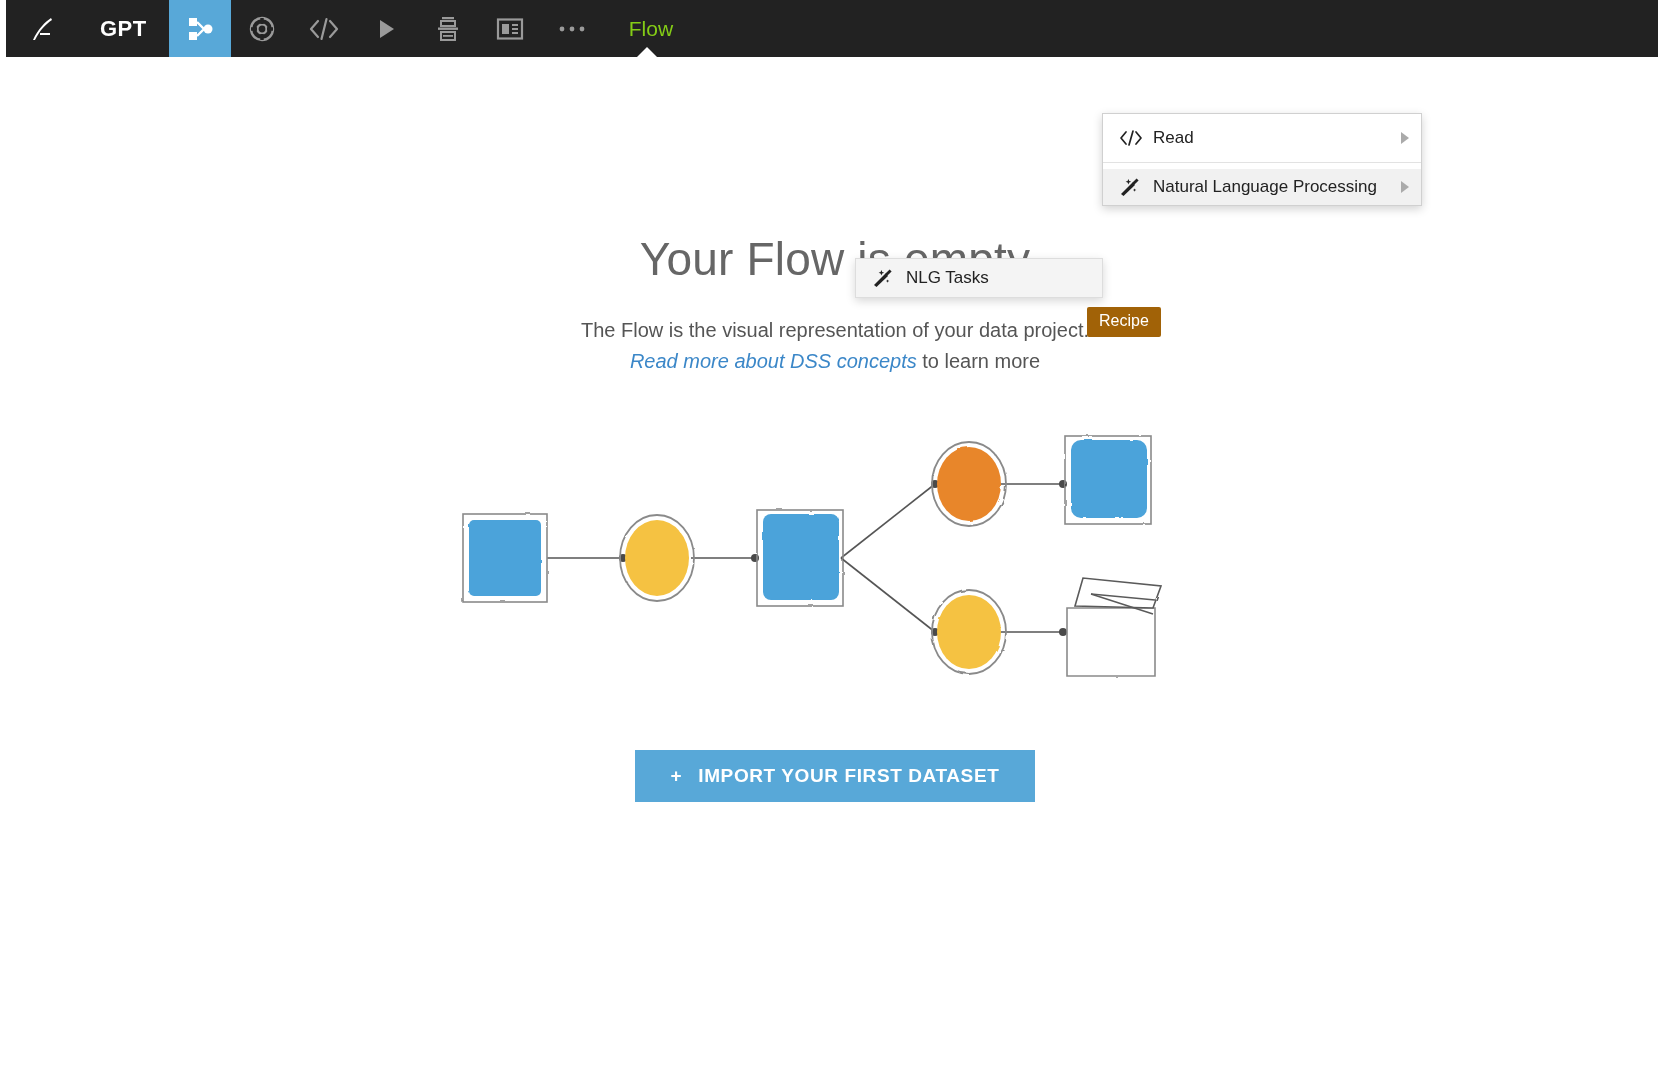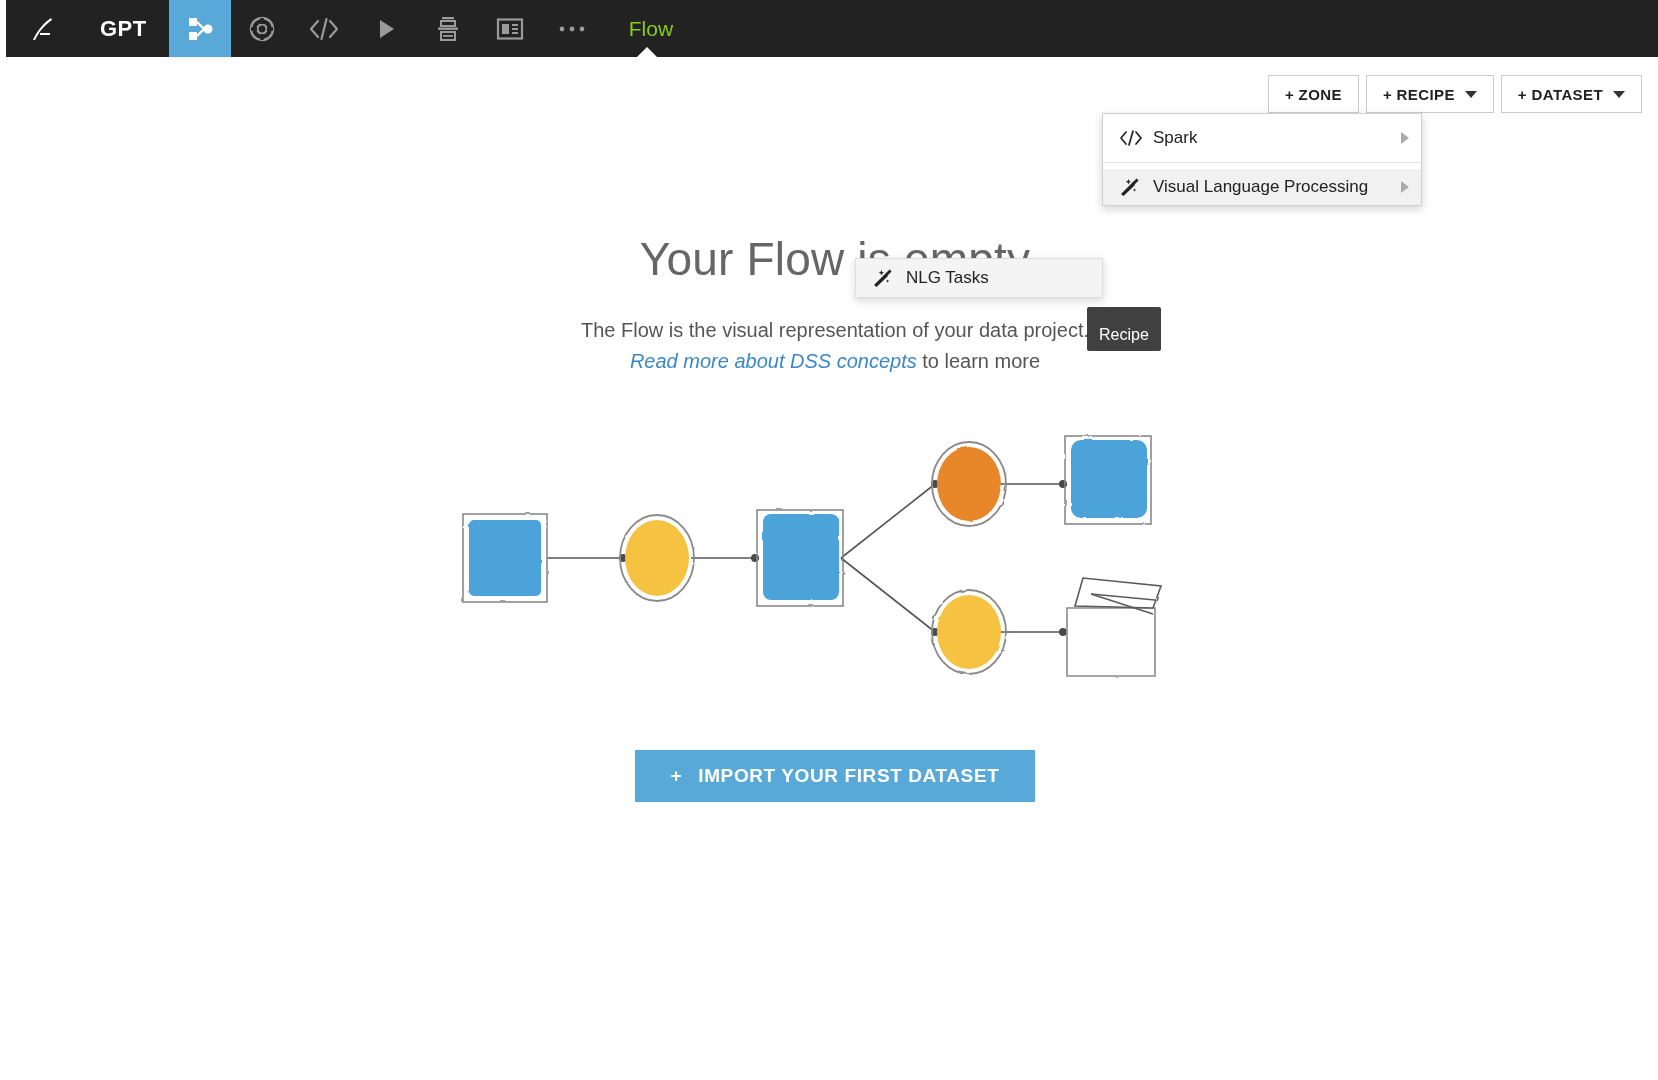--- a/index.html
+++ b/index.html
@@ -120,24 +120,24 @@
     border: 1px solid #dddddd;
     box-shadow: 0 3px 9px rgba(0,0,0,.16);
     z-index: 45;
   }
   .submenu .menu-item { height: 38px; background: #f4f4f4; }
 
   
   .tooltip {
     position: absolute;
     top: 307px; left: 1081px;
-    background: #404040;
+    background: #a16207;
     color: #ffffff;
     font-size: 16px;
-    padding: 19px 12px 7px;
+    padding: 5px 12px 7px;
     border-radius: 2px;
     z-index: 60;
   }
 
   
   .empty {
     position: absolute; top: 0; left: 0;
     width: 1658px; height: 1080px;
     display: flex; flex-direction: column; align-items: center;
     pointer-events: none;
@@ -333,62 +333,49 @@
         </g>
       </svg>
     </div>
 
     <button class="import-btn">
       <span>+</span>
       <span>IMPORT YOUR FIRST DATASET</span>
     </button>
   </div>
 
-  <div class="actions">
-    <button class="btn-action">
-      <span>+ ZONE</span>
-    </button>
-    <button class="btn-action">
-      <span>+ RECIPE</span>
-      <span class="caret-down"></span>
-    </button>
-    <button class="btn-action">
-      <span>+ DATASET</span>
-      <span class="caret-down"></span>
-    </button>
-  </div>
 
   <div class="dropdown">
 
 
     <div class="menu-item">
       <span class="menu-ico">
         <svg width="24" height="18" viewBox="0 0 24 18">
           <path d="M7 3 L2 9 L7 15" fill="none" stroke="#222" stroke-width="1.7" stroke-linecap="round" stroke-linejoin="round"></path>
           <path d="M17 3 L22 9 L17 15" fill="none" stroke="#222" stroke-width="1.7" stroke-linecap="round" stroke-linejoin="round"></path>
           <path d="M14 2 L10 16" fill="none" stroke="#222" stroke-width="1.7" stroke-linecap="round"></path>
         </svg>
       </span>
-      <span class="menu-label">Spark</span>
+      <span class="menu-label">Read</span>
       <span class="caret-right"></span>
     </div>
 
 
     <div class="menu-sep"></div>
 
     <div class="menu-item highlight">
       <span class="menu-ico">
         <svg width="22" height="22" viewBox="0 0 22 22">
           <path d="M2 20 L13.5 8.5 L16 11 L4.5 22 Z" fill="#222" transform="translate(0,-2)"></path>
           <path d="M13 7 L17.6 2.4 L19.6 4.4 L15 9 Z" fill="#222"></path>
           <path d="M9.4 3 L10.2 5 L12.2 5.8 L10.2 6.6 L9.4 8.6 L8.6 6.6 L6.6 5.8 L8.6 5 Z" fill="#222"></path>
           <path d="M15.6 12.4 L16.1 13.6 L17.3 14.1 L16.1 14.6 L15.6 15.8 L15.1 14.6 L13.9 14.1 L15.1 13.6 Z" fill="#222"></path>
         </svg>
       </span>
-      <span class="menu-label">Visual Language Processing</span>
+      <span class="menu-label">Natural Language Processing</span>
       <span class="caret-right"></span>
     </div>
   </div>
 
   <div class="submenu">
     <div class="menu-item">
       <span class="menu-ico">
         <svg width="22" height="22" viewBox="0 0 22 22">
           <path d="M2 20 L13.5 8.5 L16 11 L4.5 22 Z" fill="#222" transform="translate(0,-2)"></path>
           <path d="M13 7 L17.6 2.4 L19.6 4.4 L15 9 Z" fill="#222"></path>

